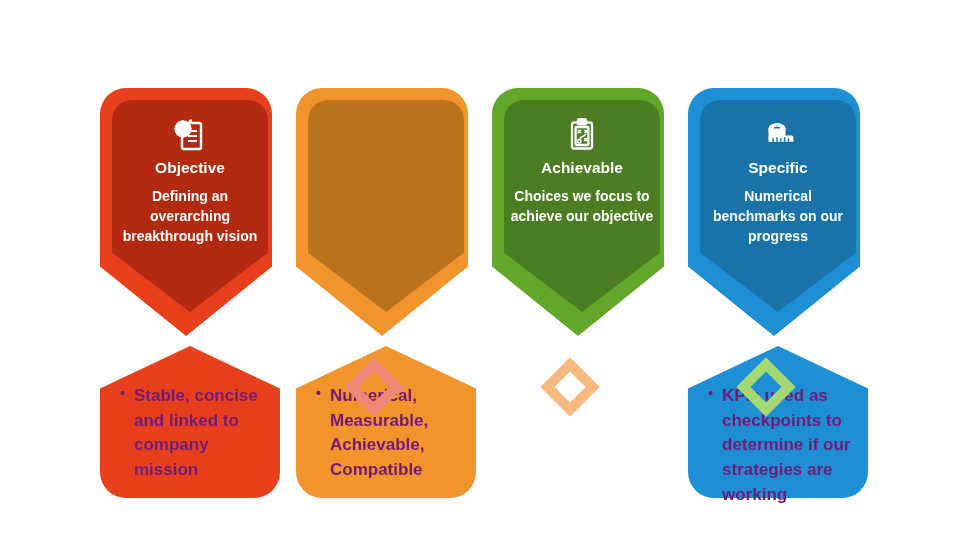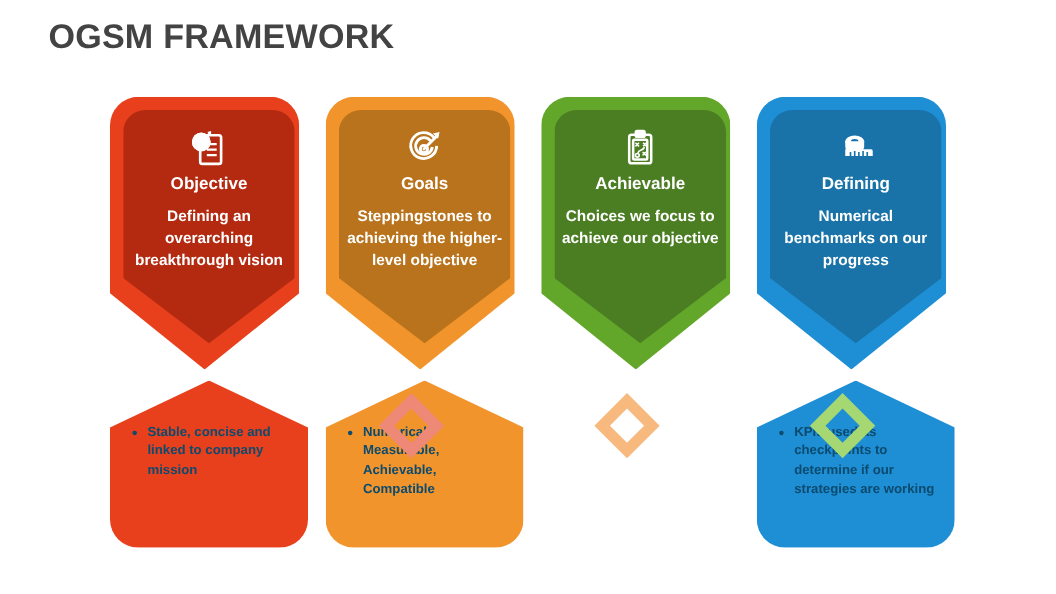--- a/index.html
+++ b/index.html
@@ -137,22 +137,22 @@
     padding: 38px 14px 10px 20px;
     box-sizing: border-box;
   }
   .bullet-list {
     list-style: none;
     margin: 0;
     padding: 0;
   }
   .bullet-list li {
     position: relative;
-    color: #0c4a6e;
-    font-size: 12px;
+    color: #701a75;
+    font-size: 17px;
     font-weight: bold;
     line-height: 1.45;
     padding-left: 14px;
     margin-bottom: 1px;
   }
   .bullet-list li::before {
     content: "\2022";
     position: absolute;
     left: 0;
     top: -1px;
@@ -173,21 +173,20 @@
   }
   .diamond.d0 { left: 253px; }
   .diamond.d1 { left: 449px; }
   .diamond.d2 { left: 645px; }
 </style>
 </head>
 <body style="background: rgb(255, 255, 255);">
 
 <div id="slide">
 
-  <div id="page-title" style="color: rgb(67, 67, 67);">OGSM FRAMEWORK</div>
 
   <div id="columns">
 
     <div class="column c0">
 
       <div class="top-shape">
         <div class="top-outer" style="background: rgb(232, 64, 28);"></div>
         <div class="top-inner" style="background: rgb(179, 42, 16);"></div>
         <div class="top-content">
           <svg class="panel-icon" viewBox="0 0 40 38">
@@ -218,33 +217,20 @@
           </ul>
         </div>
       </div>
     </div>
 
     <div class="column c1">
 
       <div class="top-shape">
         <div class="top-outer" style="background: rgb(242, 148, 44);"></div>
         <div class="top-inner" style="background: rgb(184, 115, 28);"></div>
-        <div class="top-content">
-          <svg class="panel-icon" viewBox="0 0 40 38">
-            <g fill="none" stroke="#ffffff" stroke-width="2.6">
-              <path d="M28.6 9.2 A11.8 11.8 0 1 0 31 16.6"></path>
-              <path d="M25.6 12.2 A7.6 7.6 0 1 0 27 17.6"></path>
-              <circle cx="19.4" cy="19.4" r="3.3"></circle>
-            </g>
-            <path d="M19.4 19.4 L31.4 7.4" stroke="#ffffff" stroke-width="2.6" stroke-linecap="round" fill="none"></path>
-            <path d="M27.6 5.4 L33.6 4 L32.2 10.2 Z" fill="#ffffff"></path>
-          </svg>
-          <div class="panel-heading">Goals</div>
-          <div class="panel-desc">Steppingstones to achieving the higher-level objective</div>
-        </div>
       </div>
 
       <div class="bot-shape">
         <div class="bot-outer" style="background: rgb(242, 148, 44);"></div>
         <div class="bot-content">
           <ul class="bullet-list">
             <li>Numerical, Measurable, Achievable, Compatible</li>
           </ul>
         </div>
       </div>
@@ -289,21 +275,21 @@
             <path d="M10.4 12.5 v5.2 a8.6 5.4 0 0 0 17.2 0 v-5.2" fill="#ffffff"></path>
             <path d="M10.4 19.6 h23.4 a1.6 1.6 0 0 1 1.6 1.6 v4.6 h-25 z" fill="#ffffff"></path>
             <g stroke="#1A73A8" stroke-width="1.5">
               <path d="M15.2 25.8 v-3.6"></path>
               <path d="M19 25.8 v-4.6"></path>
               <path d="M22.8 25.8 v-3.6"></path>
               <path d="M26.6 25.8 v-4.6"></path>
               <path d="M30.4 25.8 v-3.6"></path>
             </g>
           </svg>
-          <div class="panel-heading">Defining</div>
+          <div class="panel-heading">Specific</div>
           <div class="panel-desc">Numerical benchmarks on our progress</div>
         </div>
       </div>
 
       <div class="bot-shape">
         <div class="bot-outer" style="background: rgb(30, 143, 213);"></div>
         <div class="bot-content">
           <ul class="bullet-list">
             <li>KPIs used as checkpoints to determine if our strategies are working</li>
           </ul>

